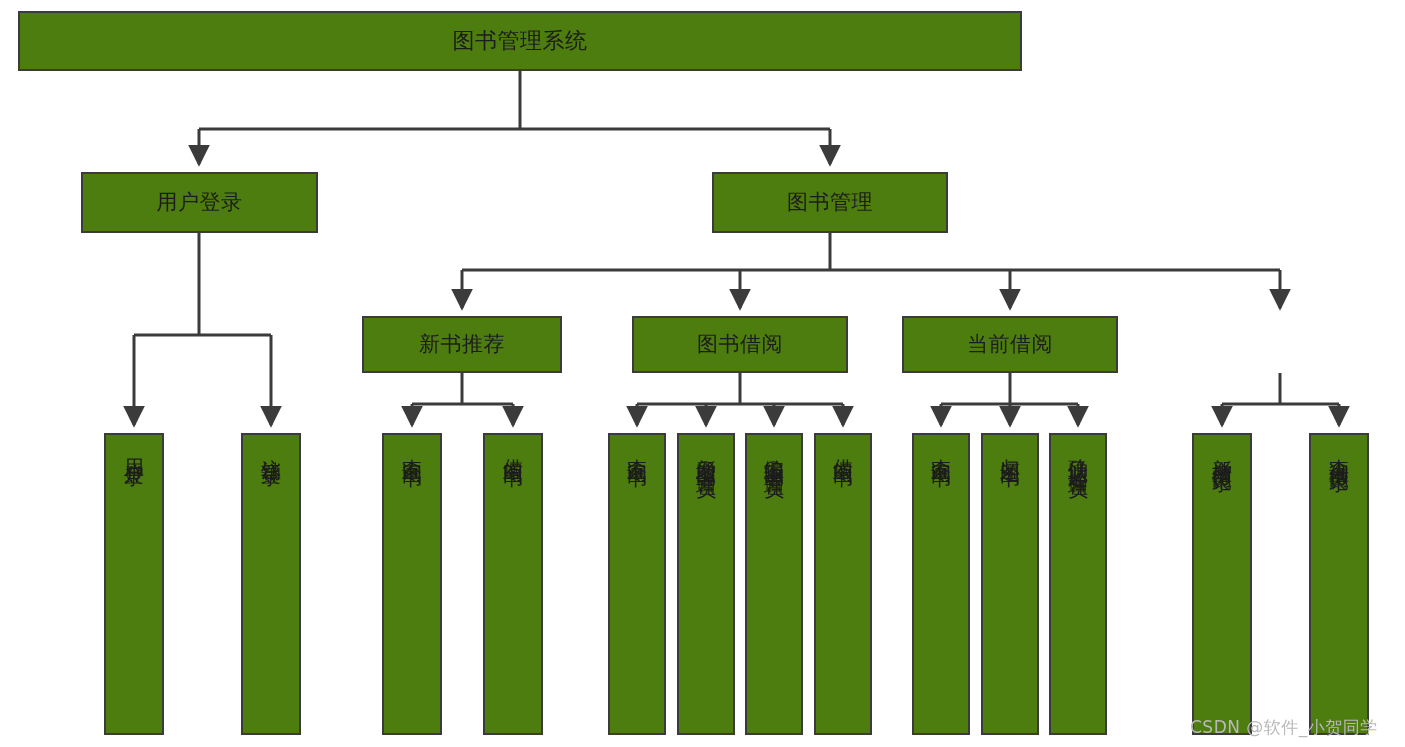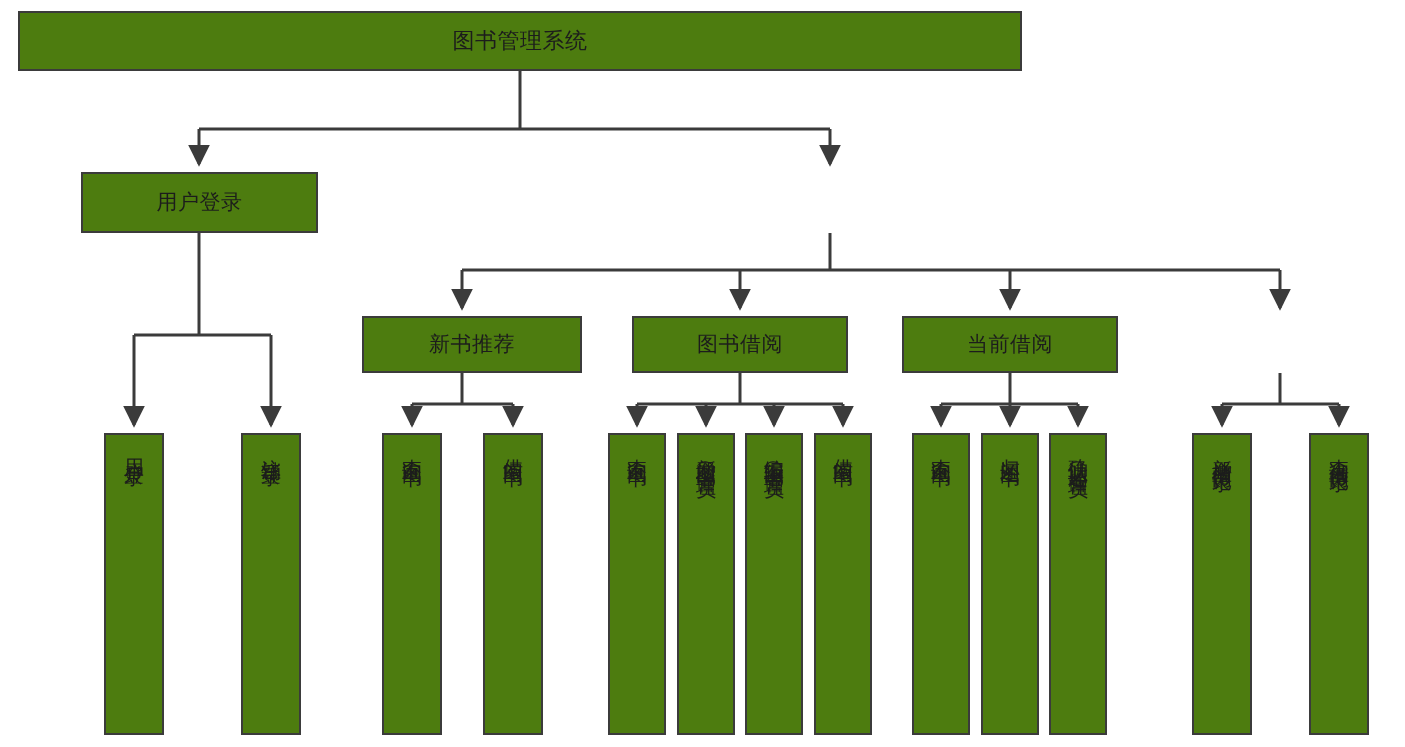--- a/index.html
+++ b/index.html
@@ -132,22 +132,25 @@
   </svg>
 
   <div class="node horiz root" style="left:18px; top:11px; width:1004px; height:60px;">
     <span class="node-label">图书管理系统</span>
   </div>
 
   <div class="node horiz" style="left:81px; top:172px; width:237px; height:61px;">
     <span class="node-label">用户登录</span>
   </div>
 
-
-  <div class="node horiz" style="left:362px; top:316px; width:220px; height:57px;">
+  <div class="node horiz" style="left:712px; top:172px; width:236px; height:61px;">
+    <span class="node-label">图书管理</span>
+  </div>
+
+  <div class="node horiz" style="left:362px; top:316px; width:200px; height:57px;">
     <span class="node-label">新书推荐</span>
   </div>
 
   <div class="node horiz" style="left:902px; top:316px; width:216px; height:57px;">
     <span class="node-label">当前借阅</span>
   </div>
 
   <div class="node horiz" style="left:632px; top:316px; width:216px; height:57px;">
     <span class="node-label">图书借阅</span>
   </div>
@@ -198,14 +201,15 @@
   </div>
 
   <div class="node vert" style="left:1192px; top:433px; width:60px; height:302px;">
     <span class="node-label">新增借阅记录</span>
   </div>
 
   <div class="node vert" style="left:1309px; top:433px; width:60px; height:302px;">
     <span class="node-label">查询借阅记录</span>
   </div>
 
+  <div class="watermark" style="left:1190px; top:716px;">CSDN @软件_小贺同学</div>
 
 </div>
 
 </body></html>

